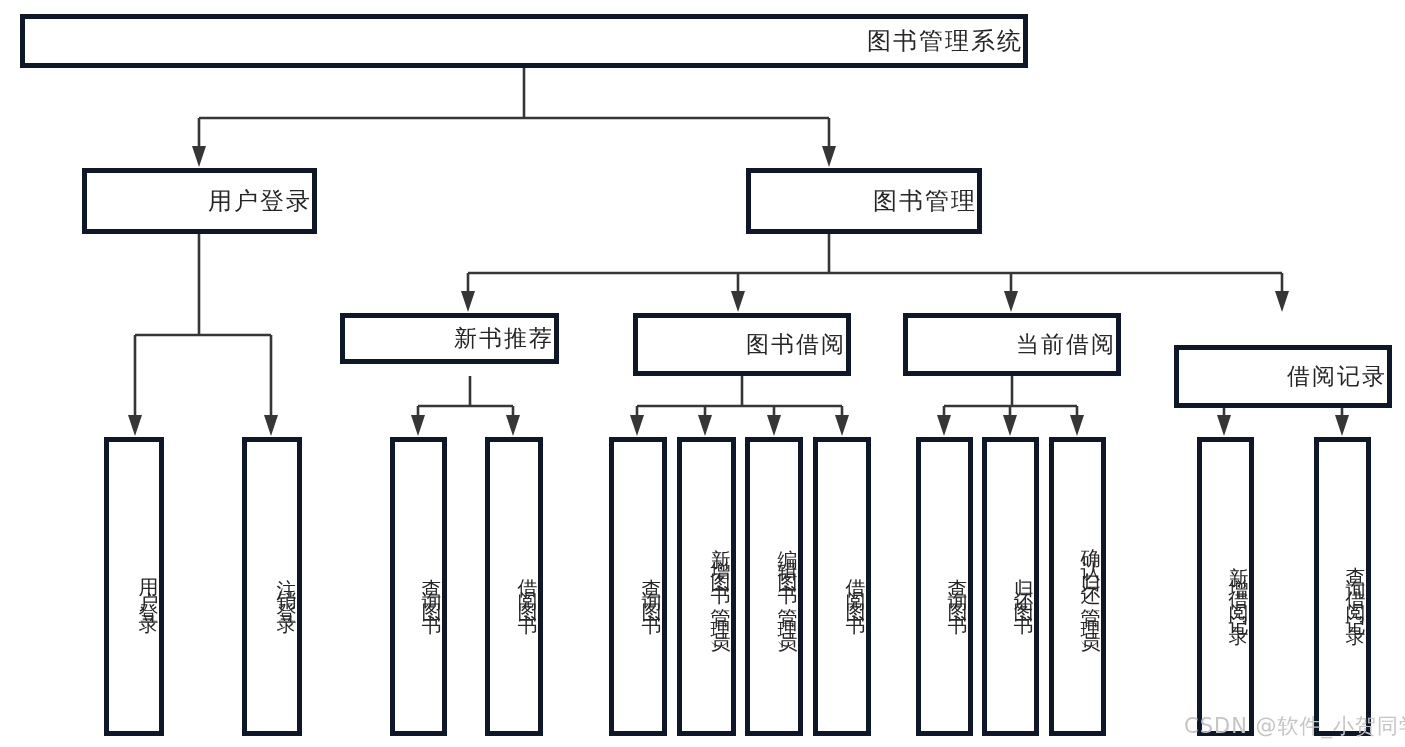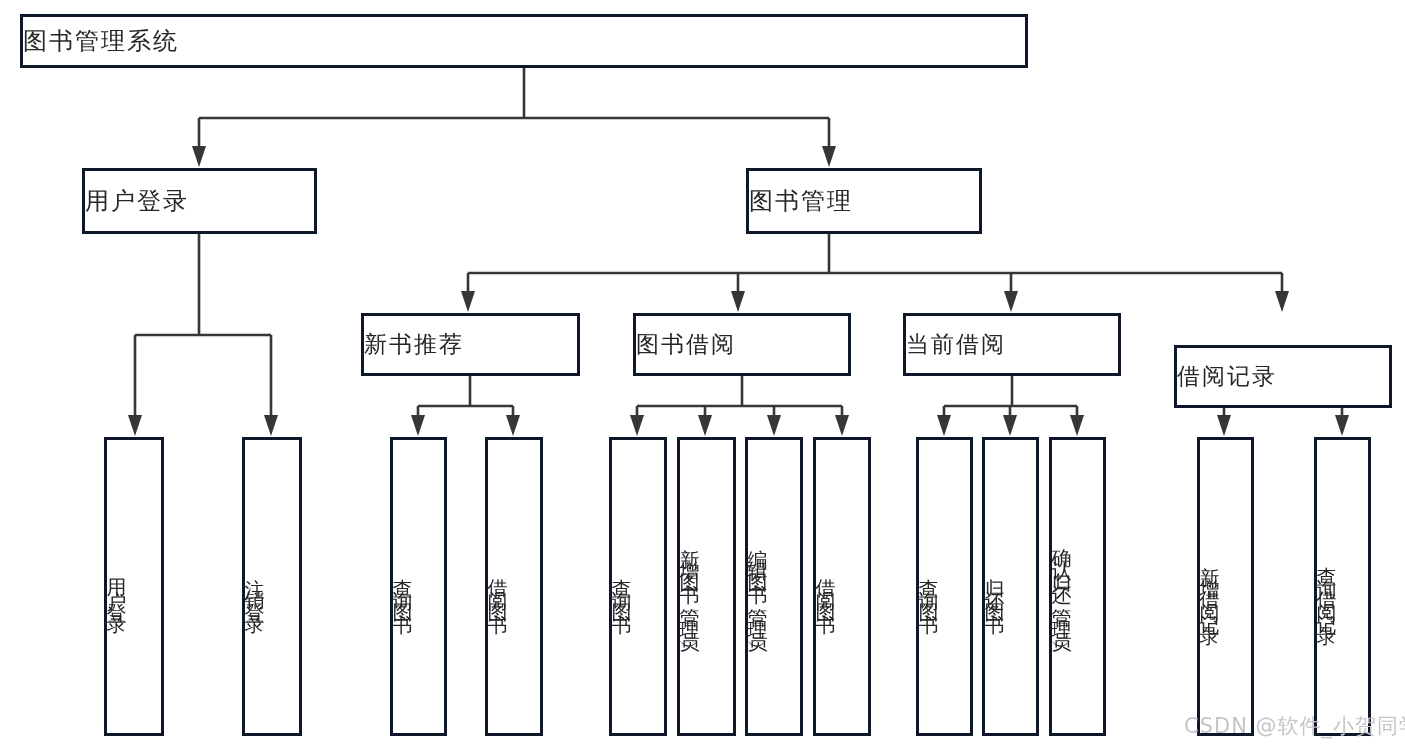--- a/index.html
+++ b/index.html
@@ -8,23 +8,23 @@
     width:1405px;height:747px;
     background:#ffffff;
     font-family:"DejaVu Sans","Liberation Sans",sans-serif;
     color:#262626;
     overflow:hidden;
   }
   .connectors{position:absolute;left:0;top:0;width:1405px;height:747px;}
   .node{
     position:absolute;
     box-sizing:border-box;
-    border:3px solid #0f172a;
+    border:5px solid #0f172a;
     background:#ffffff;
-    display:flex;align-items:center;justify-content:flex-start;
+    display:flex;align-items:center;justify-content:flex-end;
   }
   .hbox{font-size:24px;letter-spacing:2px;line-height:1;}
   .hbox.small{font-size:23px;}
   .vbox{font-size:20px;}
   .vtext{
     display:inline-block;
     writing-mode:vertical-rl;
     text-orientation:mixed;
     letter-spacing:12px;
     line-height:1;
@@ -81,21 +81,21 @@
     <span>图书管理系统</span>
   </div>
 
   <div class="node hbox" style="left:82px;top:168px;width:235px;height:66px;">
     <span>用户登录</span>
   </div>
   <div class="node hbox" style="left:746px;top:168px;width:236px;height:66px;">
     <span>图书管理</span>
   </div>
 
-  <div class="node hbox small" style="left:361px;top:313px;width:219px;height:63px;">
+  <div class="node hbox small" style="left:340px;top:313px;width:219px;height:51px;">
     <span>新书推荐</span>
   </div>
   <div class="node hbox small" style="left:633px;top:313px;width:218px;height:63px;">
     <span>图书借阅</span>
   </div>
   <div class="node hbox small" style="left:903px;top:313px;width:218px;height:63px;">
     <span>当前借阅</span>
   </div>
   <div class="node hbox small" style="left:1174px;top:313px;width:218px;height:63px;margin-top:32px;">
     <span>借阅记录</span>

